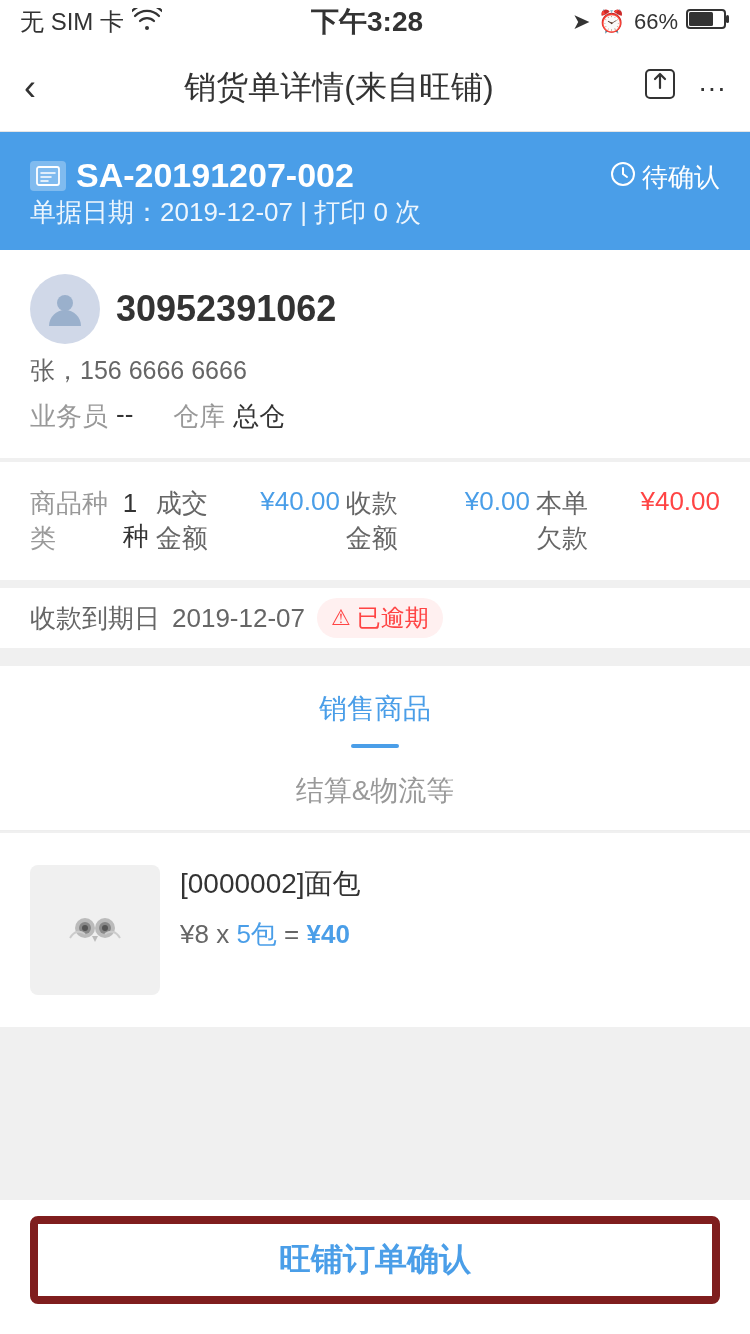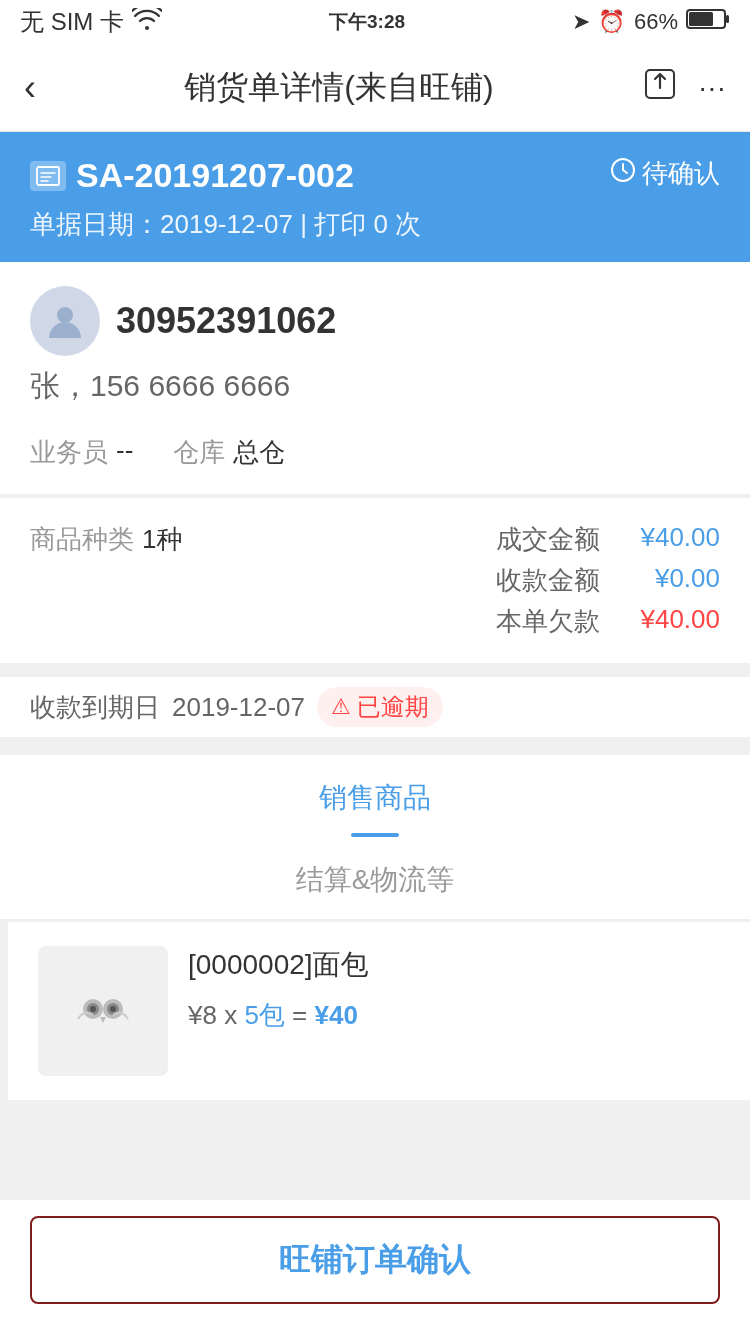--- a/index.html
+++ b/index.html
@@ -19,21 +19,21 @@
       height: 44px;
       background: #fff;
       display: flex;
       align-items: center;
       justify-content: space-between;
       padding: 0 20px;
       font-size: 24px;
       color: #333;
     }
     .status-left { display: flex; align-items: center; gap: 8px; }
-    .status-center { font-size: 19px; font-weight: 600; }
+    .status-center { font-size: 28px; font-weight: 600; }
     .status-right { display: flex; align-items: center; gap: 8px; font-size: 22px; }
 
     
     .nav-bar {
       width: 750px;
       height: 88px;
       background: #fff;
       display: flex;
       align-items: center;
       justify-content: space-between;
@@ -59,22 +59,21 @@
 
     
     .order-header {
       background: #4A9EE8;
       padding: 24px 30px 20px 30px;
       width: 750px;
     }
     .order-header-top {
       display: flex;
       justify-content: space-between;
-      align-items: flex-start;
-      margin-bottom: 12px;
+      align-items: flex-end;
     }
     .order-id {
       font-size: 34px;
       font-weight: 700;
       color: #fff;
       display: flex;
       align-items: center;
       gap: 10px;
     }
     .order-id-icon {
@@ -120,58 +119,58 @@
       justify-content: center;
       flex-shrink: 0;
     }
     .avatar svg { width: 42px; height: 42px; }
     .customer-phone {
       font-size: 36px;
       font-weight: 600;
       color: #333;
     }
     .customer-name {
-      font-size: 30px;
+      font-size: 25px;
       color: #666;
-      margin-bottom: 28px;
+      margin-bottom: 12px;
       padding-left: 0;
     }
     .customer-meta {
       display: flex;
       gap: 40px;
       font-size: 26px;
       color: #666;
     }
     .meta-item { display: flex; gap: 8px; }
     .meta-label { color: #999; }
     .meta-value { color: #333; }
 
     
     .summary-card {
       background: #fff;
       padding: 24px 30px;
-      margin-bottom: 14px;
+      margin-bottom: 8px;
     }
     .summary-row {
       display: flex;
       align-items: flex-start;
       justify-content: space-between;
     }
     .summary-left {
       display: flex;
       align-items: center;
       gap: 8px;
       font-size: 26px;
       color: #666;
     }
     .summary-label { color: #999; }
     .summary-count { color: #333; font-weight: 500; }
     .summary-right {
       display: flex;
-      flex-direction: column;
+      flex-direction: row;
       align-items: flex-end;
       gap: 6px;
     }
     .amount-row {
       display: flex;
       justify-content: space-between;
       gap: 20px;
       font-size: 26px;
     }
     .amount-label { color: #666; }
@@ -228,25 +227,24 @@
       transform: translateX(-50%);
       width: 48px;
       height: 4px;
       background: #4A9EE8;
       border-radius: 2px;
     }
 
     
     .product-card {
       background: #fff;
-      padding: 24px 30px;
+      padding: 32px 30px;
       display: flex;
       gap: 20px;
       margin-bottom: 2px;
-      margin-left: 8px;
     }
     .product-thumb {
       width: 130px;
       height: 130px;
       background: #f0f0f0;
       border-radius: 8px;
       display: flex;
       align-items: center;
       justify-content: center;
       flex-shrink: 0;
@@ -274,21 +272,21 @@
       position: fixed;
       bottom: 0;
       left: 0;
       width: 750px;
       background: #fff;
       padding: 16px 30px 30px 30px;
     }
     .confirm-btn {
       width: 100%;
       height: 88px;
-      border: 2px solid #7f1d1d;
+      border: 8px solid #7f1d1d;
       border-radius: 8px;
       background: #fff;
       color: #4A9EE8;
       font-size: 32px;
       font-weight: 600;
       cursor: pointer;
       display: flex;
       align-items: center;
       justify-content: center;
     }

